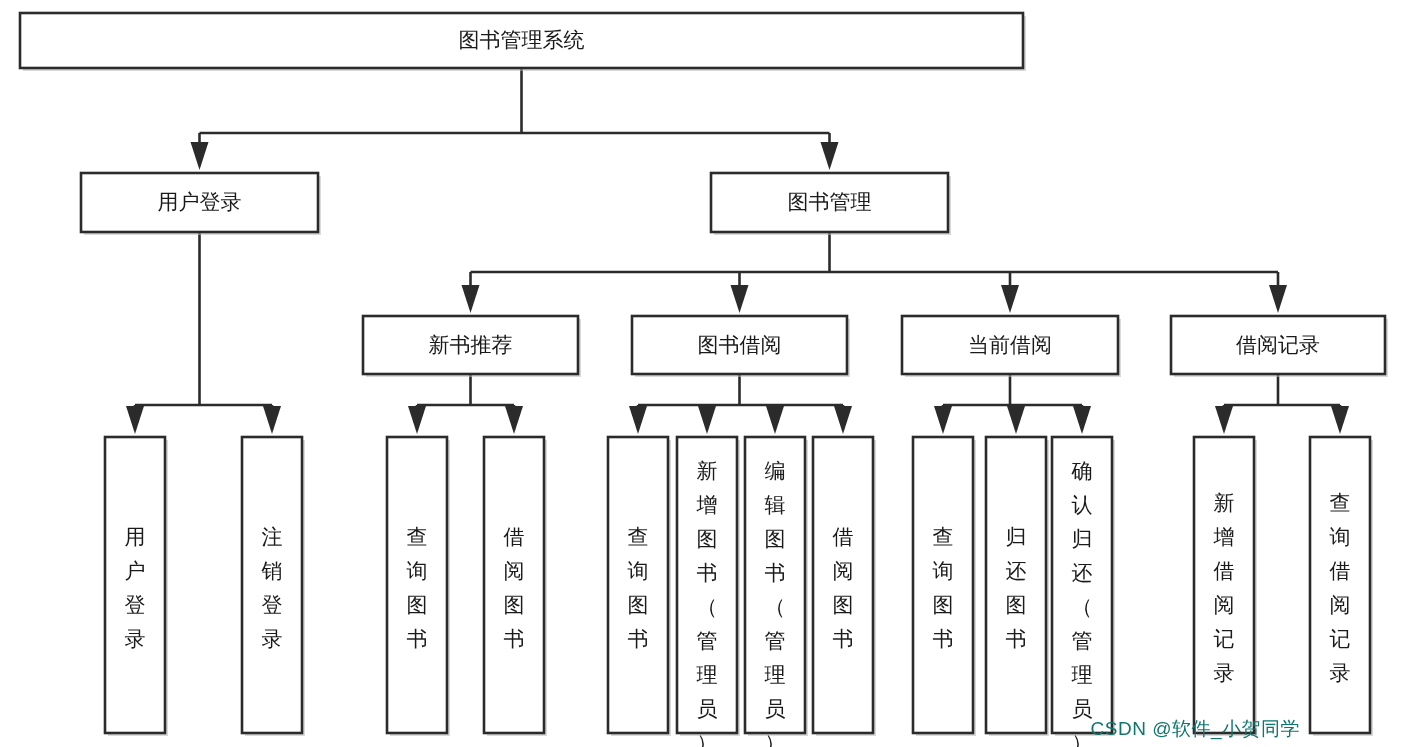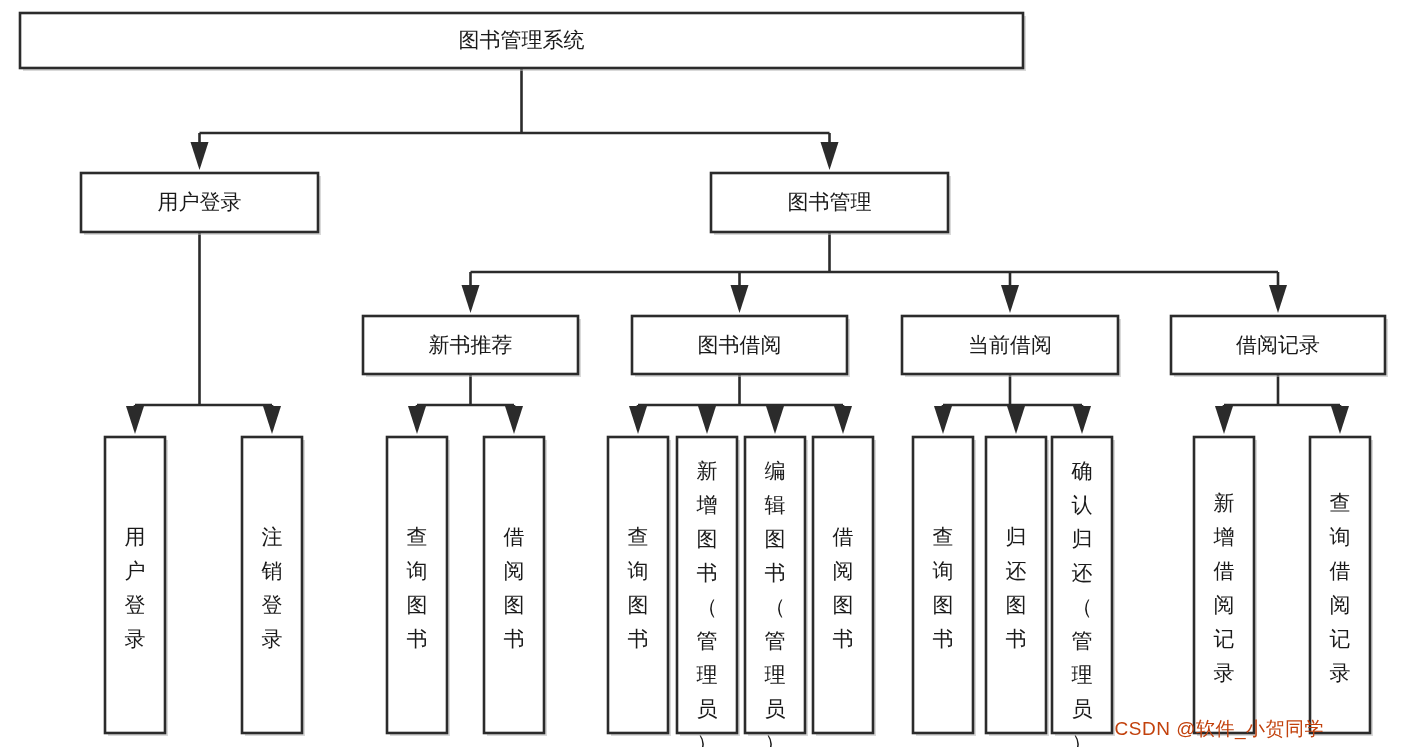--- a/index.html
+++ b/index.html
@@ -12,21 +12,20 @@
     width: 1405px;
     height: 747px;
     font-family: "Liberation Sans", "DejaVu Sans", sans-serif;
     overflow: hidden;
   }
   #diagram-root {
     position: relative;
     width: 1314px;
     height: 747px;
     background: #ffffff;
-    padding-left: 24px;
   }
   svg#tree-svg {
     position: absolute;
     left: 0;
     top: 0;
     width: 1405px;
     height: 747px;
   }
   .node-box {
     fill: #ffffff;
@@ -58,21 +57,21 @@
     font-size: 21px;
     fill: #1a1a1a;
     text-anchor: middle;
   }
   .watermark {
     position: absolute;
     right: 14px;
     bottom: 5px;
     font-family: "Liberation Sans", "DejaVu Sans", sans-serif;
     font-size: 19px;
-    color: #c2410c;
+    color: #0f766e;
     letter-spacing: 0.5px;
     white-space: nowrap;
     user-select: none;
   }
 </style>
 </head>
 <body>
 
 <div id="diagram-root">
   <svg id="tree-svg" viewBox="0 0 1405 747">

